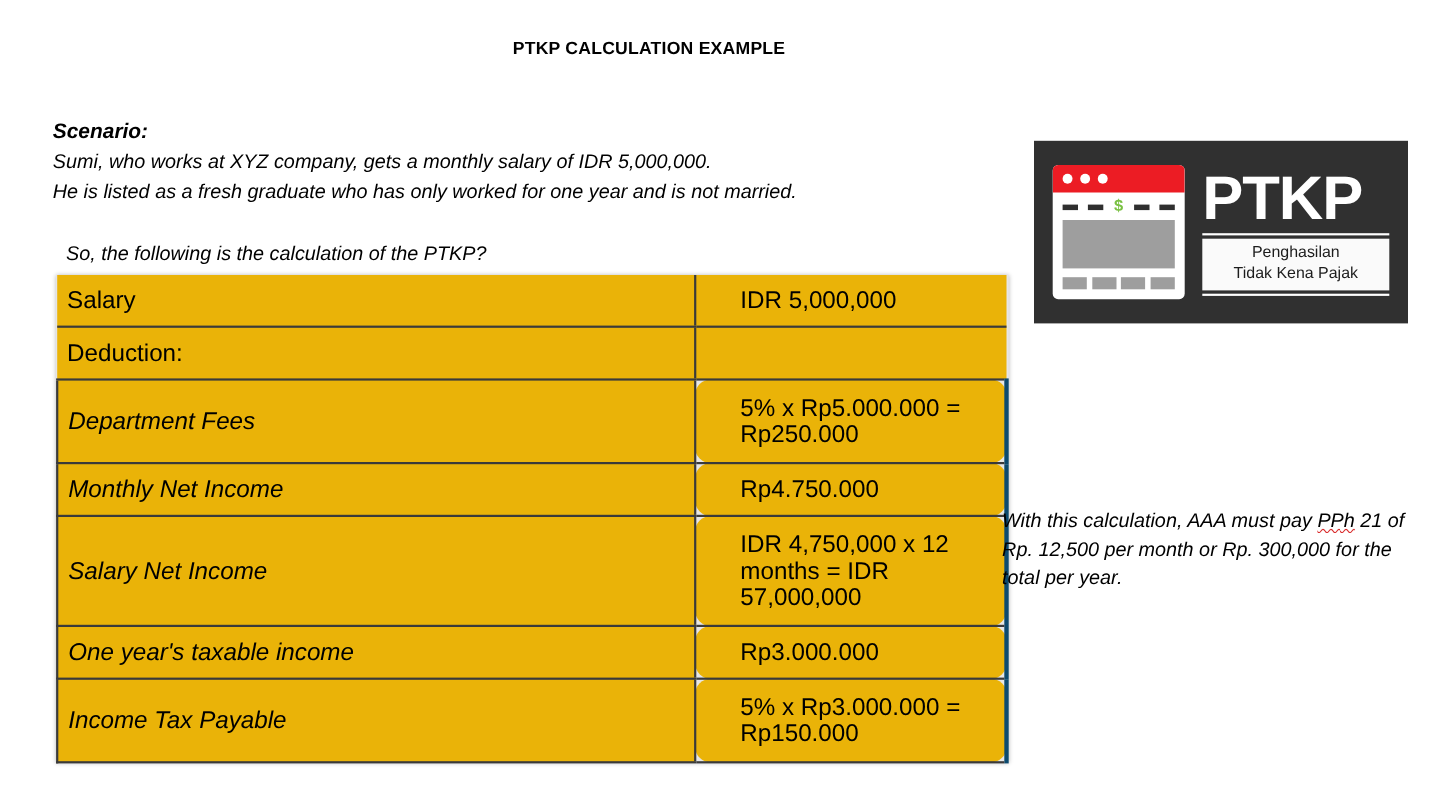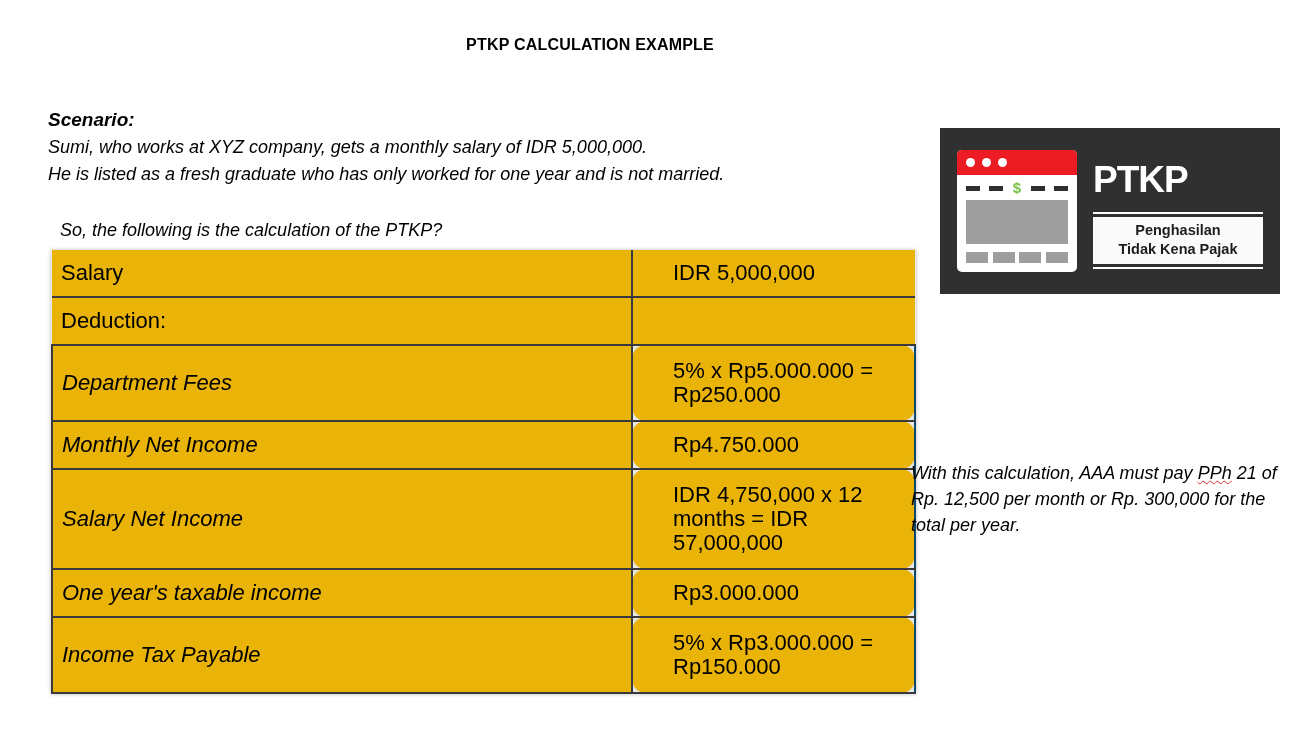--- a/index.html
+++ b/index.html
@@ -80,21 +80,21 @@
     border-top: 2px solid #3a3a3a;
     border-bottom: 2px solid #3a3a3a;
     border-left: none;
     border-right: none;
   }
   .calc-table tr td.col-label { width: 561px; }
   .calc-table tr td.col-value { width: 233px; border-left: 2px solid #3a3a3a; padding-left: 40px; }
 
   
   .calc-table tr.bordered td.col-label { border-left: 2px solid #3a3a3a; font-style: italic; }
-  .calc-table tr.bordered td.col-value { border-right: 2px solid #0c4a6e; border-radius: 14px; }
+  .calc-table tr.bordered td.col-value { border-right: 4px solid #0c4a6e; border-radius: 14px; }
 
   .calc-table tr.topless td { border-top: none; }
   .calc-table td.bold-cell { font-weight: bold; }
 
   .cell-tall { height: 62px; }
   .cell-xtall { height: 86px; }
   .cell-short { height: 34px; }
 
   
   .ptkp-logo {
@@ -174,39 +174,39 @@
     background: #9e9e9e;
   }
   .logo-right {
     flex: 1 1 auto;
     margin-left: 14px;
     display: flex;
     flex-direction: column;
     justify-content: center;
   }
   .logo-word {
-    font-size: 37px;
+    font-size: 56px;
     font-weight: bold;
     color: #ffffff;
     line-height: 54px;
     letter-spacing: -1px;
     margin-bottom: 5px;
     margin-left: 2px;
   }
   .logo-rule {
     height: 2px;
     background: #ffffff;
     margin-left: 2px;
   }
   .logo-label {
     background: #fafafa;
     color: #1d1d1d;
     text-align: center;
     font-size: 14.5px;
-    font-weight: bold;
+    font-weight: normal;
     line-height: 19px;
     padding: 4px 4px 5px 4px;
     margin: 3px 0 3px 2px;
   }
 
   
   .note-block {
     position: absolute;
     left: 911px;
     top: 460px;

